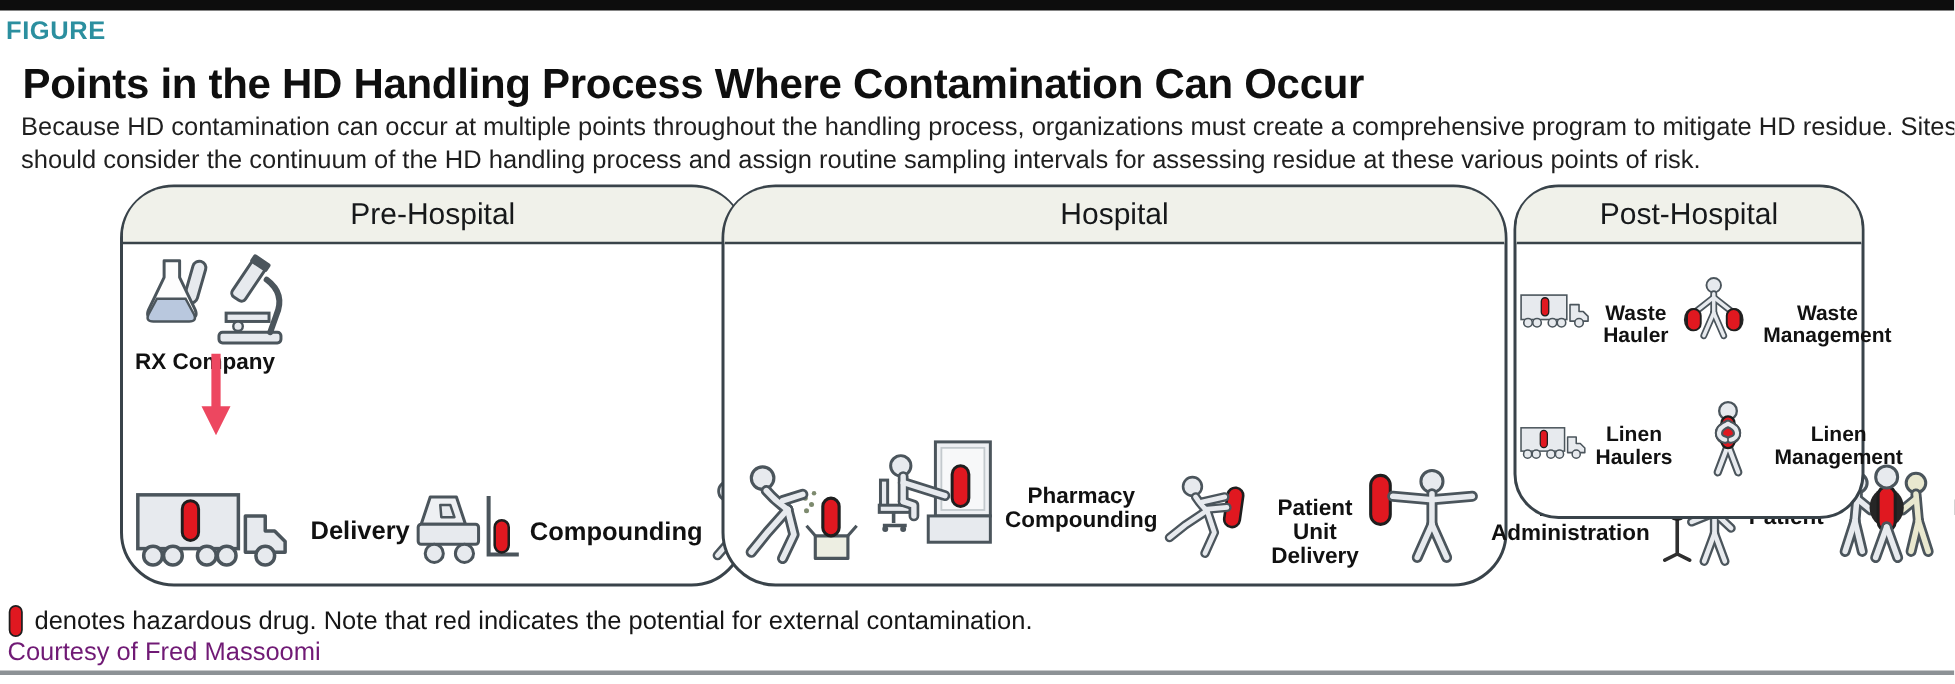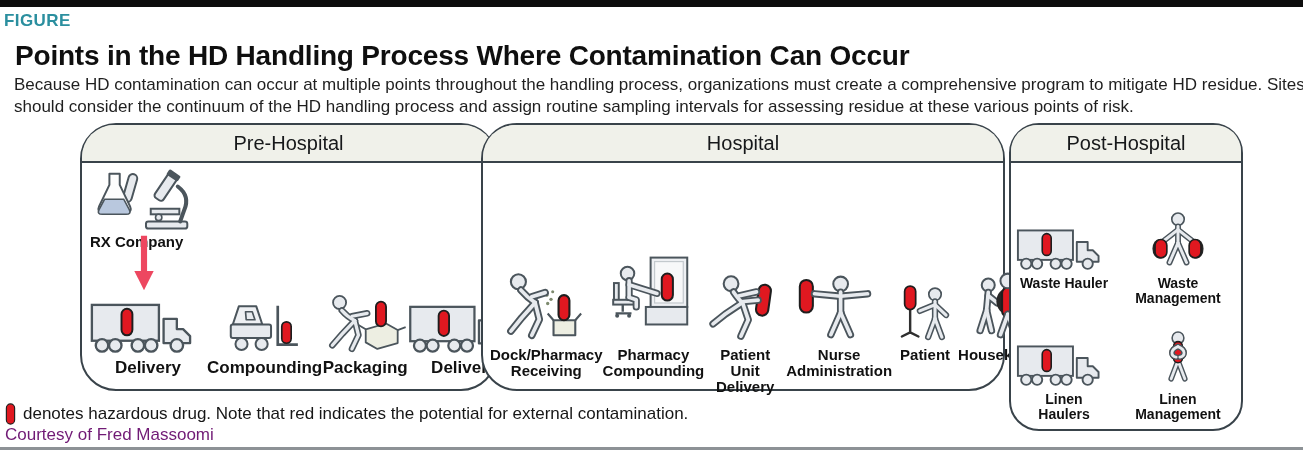--- a/index.html
+++ b/index.html
@@ -10,31 +10,31 @@
           color:var(--accent-teal,#2b8f9f);letter-spacing:.4px;}
   .fig-title{position:absolute;left:3px;top:28px;margin:12px;font-size:28px;font-weight:bold;
              color:#0f0f0f;letter-spacing:-.2px;}
   .fig-desc{position:absolute;left:3px;top:63px;width:1299px;margin:11px;font-size:17px;
             line-height:21.5px;color:#1f1f1f;}
   
   .panel{position:absolute;top:123px;background:#fff;border:2.5px solid var(--panel-border,#39434a);
          border-radius:36px;box-sizing:border-box;}
   .panel-pre{left:64px;width:417px;height:268px;margin-left:16px;}
   .panel-hosp{left:481px;width:524px;height:268px;}
-  .panel-post{left:1009px;width:234px;height:308px;border-radius:30px;}
+  .panel-post{left:1009px;width:234px;height:223px;border-radius:30px;}
   .panel-header{position:absolute;top:0;left:0;right:0;height:36px;
         background:var(--panel-header-bg,#f0f1ea);border-bottom:2.5px solid var(--panel-border,#39434a);
         border-radius:32px 32px 0 0;display:flex;align-items:center;justify-content:center;}
   .panel-post .panel-header{border-radius:26px 26px 0 0;}
   .panel-title{font-size:20px;color:#16181a;}
   .panel-body{position:absolute;top:39px;left:0;right:0;bottom:0;}
   
   .item-row{position:absolute;left:7px;right:7px;bottom:10px;display:flex;
             align-items:flex-end;justify-content:space-between;}
-  .item{display:flex;flex-direction:column;align-items:center;margin:0;}
+  .item{display:flex;flex-direction:row;align-items:center;margin:0;}
   .item-label{font-weight:bold;color:#111;text-align:center;white-space:pre-line;
               line-height:1.08;margin-top:5px;}
   .panel-pre .item-label{font-size:17px;height:20px;}
   .panel-hosp .item-label{font-size:15px;height:32px;}
   
   .lab-block{position:absolute;left:8px;top:5px;display:flex;flex-direction:column;align-items:flex-start;}
   .lab-label{font-weight:bold;font-size:15px;color:#111;margin-top:2px;}
   .flow-arrow{position:absolute;left:50px;top:70px;}
   
   .post-grid{position:absolute;top:39px;left:2px;right:2px;bottom:4px;display:grid;
@@ -370,22 +370,20 @@
   <section class="panel panel-hosp">
     <header class="panel-header">
       <span class="panel-title">Hospital</span>
     </header>
     <div class="panel-body">
       <div class="item-row">
         <figure class="item">
           <svg viewBox="0 0 110 86" width="92" height="72">
               <use href="#sym-receiver"></use>
             </svg>
-          <figcaption class="item-label">Dock/Pharmacy
-Receiving</figcaption>
         </figure>
         <figure class="item">
           <svg viewBox="0 0 110 108" width="88" height="86">
               <use href="#sym-compounding"></use>
             </svg>
           <figcaption class="item-label">Pharmacy
 Compounding</figcaption>
         </figure>
         <figure class="item">
           <svg viewBox="0 0 100 84" width="82" height="69">

